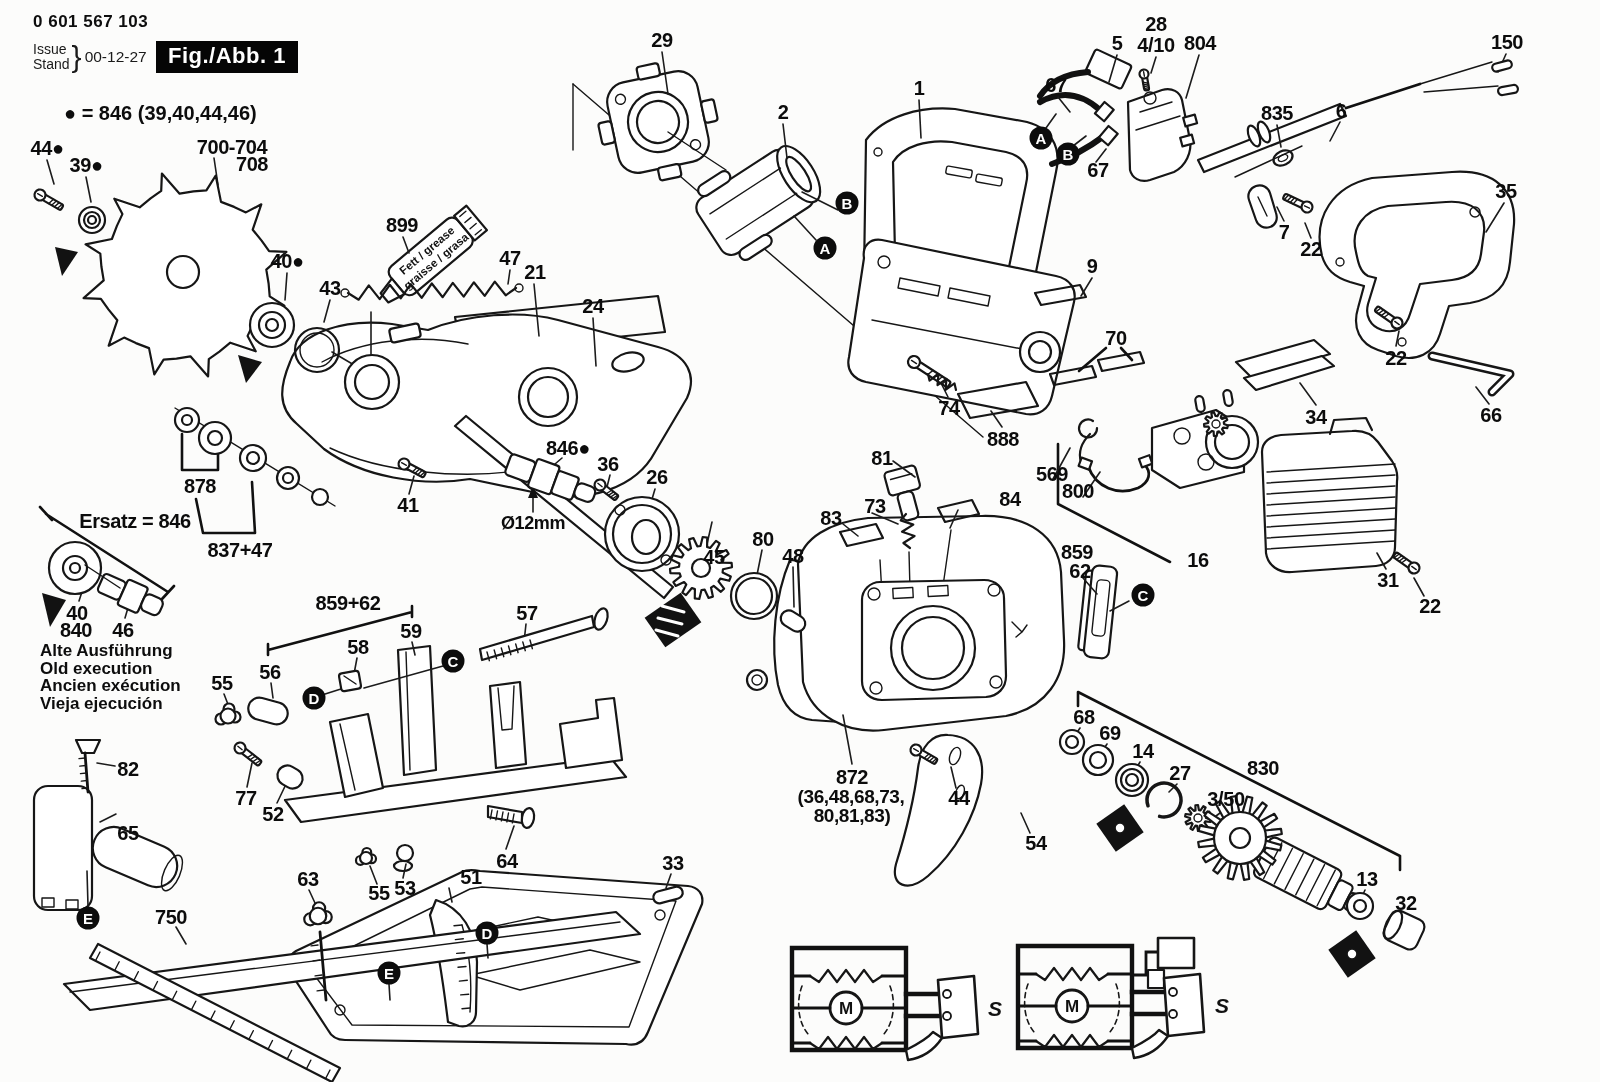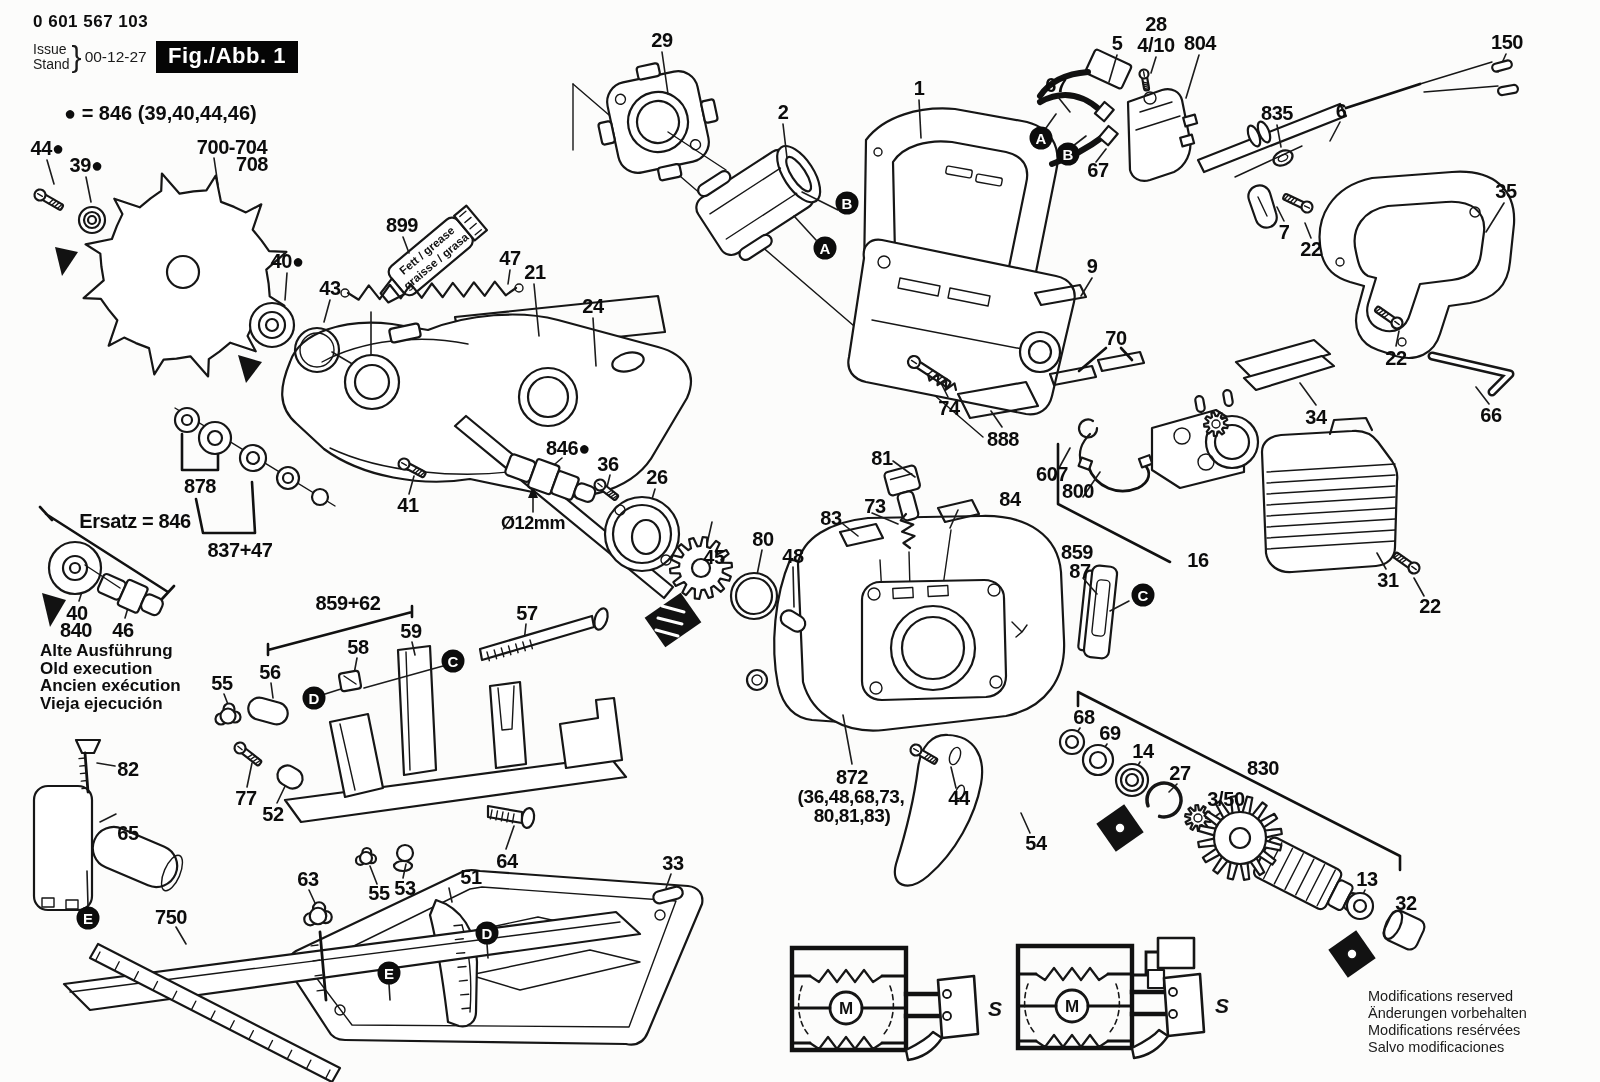--- a/index.html
+++ b/index.html
@@ -563,26 +563,20 @@
   <div class="fig">Fig./Abb. 1</div>
   <div class="dotnote">● = 846 (39,40,44,46)</div>
 
   <div class="oldexec">
     <div>Alte Ausführung</div>
     <div>Old execution</div>
     <div>Ancien exécution</div>
     <div>Vieja ejecución</div>
   </div>
 
-  <div class="modifs">
-    <div>Modifications reserved</div>
-    <div>Änderungen vorbehalten</div>
-    <div>Modifications resérvées</div>
-    <div>Salvo modificaciones</div>
-  </div>
 
   <div id="labels">
       <div class="plabel" style="left: 662px; top: 40px;">29</div>
       <div class="plabel" style="left: 783px; top: 112px;">2</div>
       <div class="plabel" style="left: 919px; top: 88px;">1</div>
       <div class="plabel" style="left: 1117px; top: 43px;">5</div>
       <div class="plabel" style="left: 1156px; top: 24px;">28</div>
       <div class="plabel" style="left: 1156px; top: 45px;">4/10</div>
       <div class="plabel" style="left: 1200px; top: 43px;">804</div>
       <div class="plabel" style="left: 1056px; top: 85px;">67</div>
@@ -627,25 +621,25 @@
       <div class="plabel" style="left: 657px; top: 477px;">26</div>
       <div class="plabel" style="left: 533px; top: 523px; font-size: 18px;">Ø12mm</div>
       <div class="plabel" style="left: 714px; top: 511px; margin-top: 46px;">45</div>
       <div class="plabel" style="left: 763px; top: 539px;">80</div>
       <div class="plabel" style="left: 793px; top: 556px;">48</div>
       <div class="plabel" style="left: 408px; top: 505px;">41</div>
       <div class="plabel" style="left: 882px; top: 458px;">81</div>
       <div class="plabel" style="left: 875px; top: 506px;">73</div>
       <div class="plabel" style="left: 831px; top: 518px;">83</div>
       <div class="plabel" style="left: 1010px; top: 499px; text-align: right;">84</div>
-      <div class="plabel" style="left: 1052px; top: 474px;">607</div>
+      <div class="plabel" style="left: 1052px; top: 474px;">569</div>
       <div class="plabel" style="left: 1078px; top: 491px;">800</div>
       <div class="plabel" style="left: 1198px; top: 560px;">16</div>
       <div class="plabel" style="left: 1077px; top: 552px;">859</div>
-      <div class="plabel" style="left: 1080px; top: 571px;">87</div>
+      <div class="plabel" style="left: 1080px; top: 571px;">62</div>
       <div class="plabel" style="left: 1388px; top: 580px;">31</div>
       <div class="plabel" style="left: 1430px; top: 606px;">22</div>
       <div class="plabel" style="left: 128px; top: 769px;">82</div>
       <div class="plabel" style="left: 128px; top: 833px;">65</div>
       <div class="plabel" style="left: 171px; top: 917px;">750</div>
       <div class="plabel" style="left: 246px; top: 798px;">77</div>
       <div class="plabel" style="left: 273px; top: 814px;">52</div>
       <div class="plabel" style="left: 308px; top: 879px;">63</div>
       <div class="plabel" style="left: 379px; top: 893px;">55</div>
       <div class="plabel" style="left: 405px; top: 888px;">53</div>

